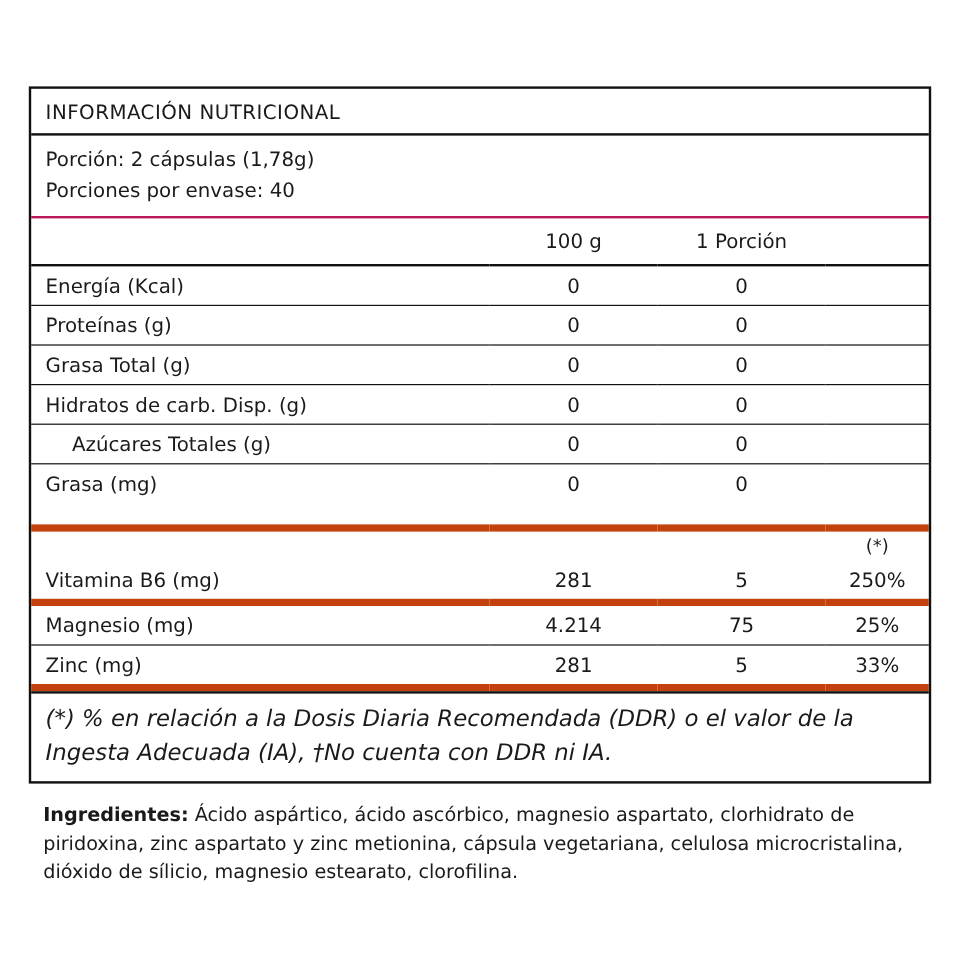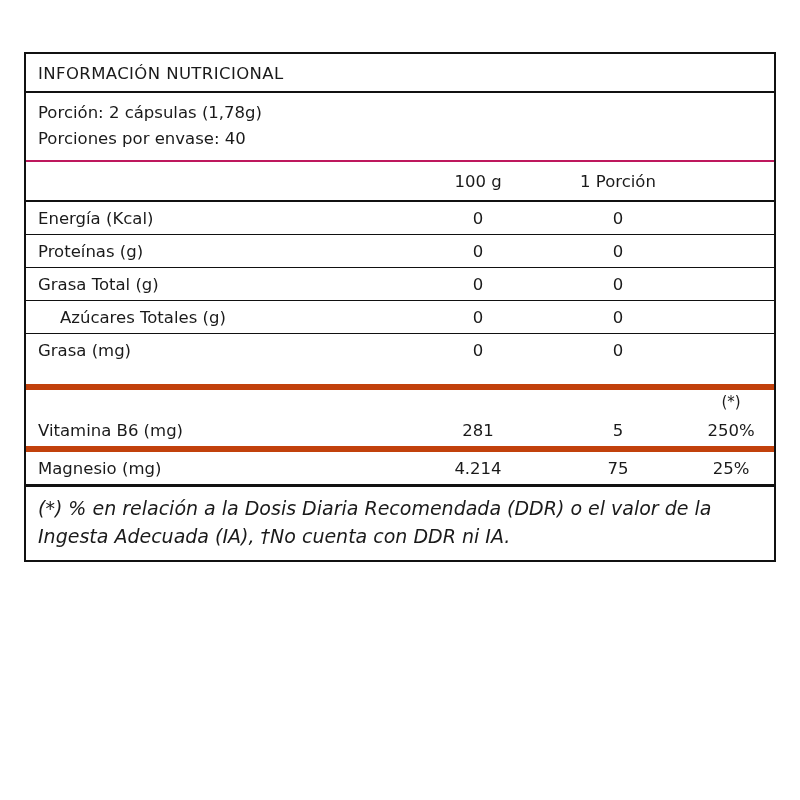--- a/index.html
+++ b/index.html
@@ -14,21 +14,21 @@
     color: #1a1a1a;
     position: relative;
     overflow: hidden;
   }
   .page {
     position: absolute;
     left: 0; top: 0;
     width: 800px;
     height: 612px;
     box-sizing: border-box;
-    padding: 52px 24px 24px 24px;
+    padding: 72px 24px 24px 24px;
   }
   .panel {
     border: 2px solid #111;
     box-sizing: border-box;
     width: 752px;
     margin: 0 auto;
     background: #fff;
   }
   .title-row {
     padding: 10px 12px 8px 12px;
@@ -154,20 +154,26 @@
           <td class="col-por">0</td>
           <td class="col-pct"></td>
         </tr>
         <tr class="nut-row sep-thin">
           <td class="col-name">Grasa Total (g)</td>
           <td class="col-100">0</td>
           <td class="col-por">0</td>
           <td class="col-pct"></td>
         </tr>
         <tr class="nut-row sep-thin">
+          <td class="col-name">Hidratos de carb. Disp. (g)</td>
+          <td class="col-100">0</td>
+          <td class="col-por">0</td>
+          <td class="col-pct"></td>
+        </tr>
+        <tr class="nut-row sep-thin">
           <td class="col-name indent">Azúcares Totales (g)</td>
           <td class="col-100">0</td>
           <td class="col-por">0</td>
           <td class="col-pct"></td>
         </tr>
         <tr class="nut-row">
           <td class="col-name">Grasa (mg)</td>
           <td class="col-100">0</td>
           <td class="col-por">0</td>
           <td class="col-pct"></td>
@@ -189,20 +195,29 @@
           <td class="col-100">281</td>
           <td class="col-por">5</td>
           <td class="col-pct">250%</td>
         </tr>
         <tr class="nut-row sep-thin">
           <td class="col-name">Magnesio (mg)</td>
           <td class="col-100">4.214</td>
           <td class="col-por">75</td>
           <td class="col-pct">25%</td>
         </tr>
+        <tr class="nut-row sep-strong">
+          <td class="col-name">Zinc (mg)</td>
+          <td class="col-100">281</td>
+          <td class="col-por">5</td>
+          <td class="col-pct">33%</td>
+        </tr>
       </tbody>
     </table>
 
     <div class="footnote">(*) % en relación a la Dosis Diaria Recomendada (DDR) o el valor de la Ingesta Adecuada (IA), †No cuenta con DDR ni IA.</div>
   </div>
 
+  <div class="ingredients">
+    <b>Ingredientes:</b><span> Ácido aspártico, ácido ascórbico, magnesio aspartato, clorhidrato de piridoxina, zinc aspartato y zinc metionina, cápsula vegetariana, celulosa microcristalina, dióxido de sílicio, magnesio estearato, clorofilina.</span>
+  </div>
 
 </div>
 
 </body></html>

